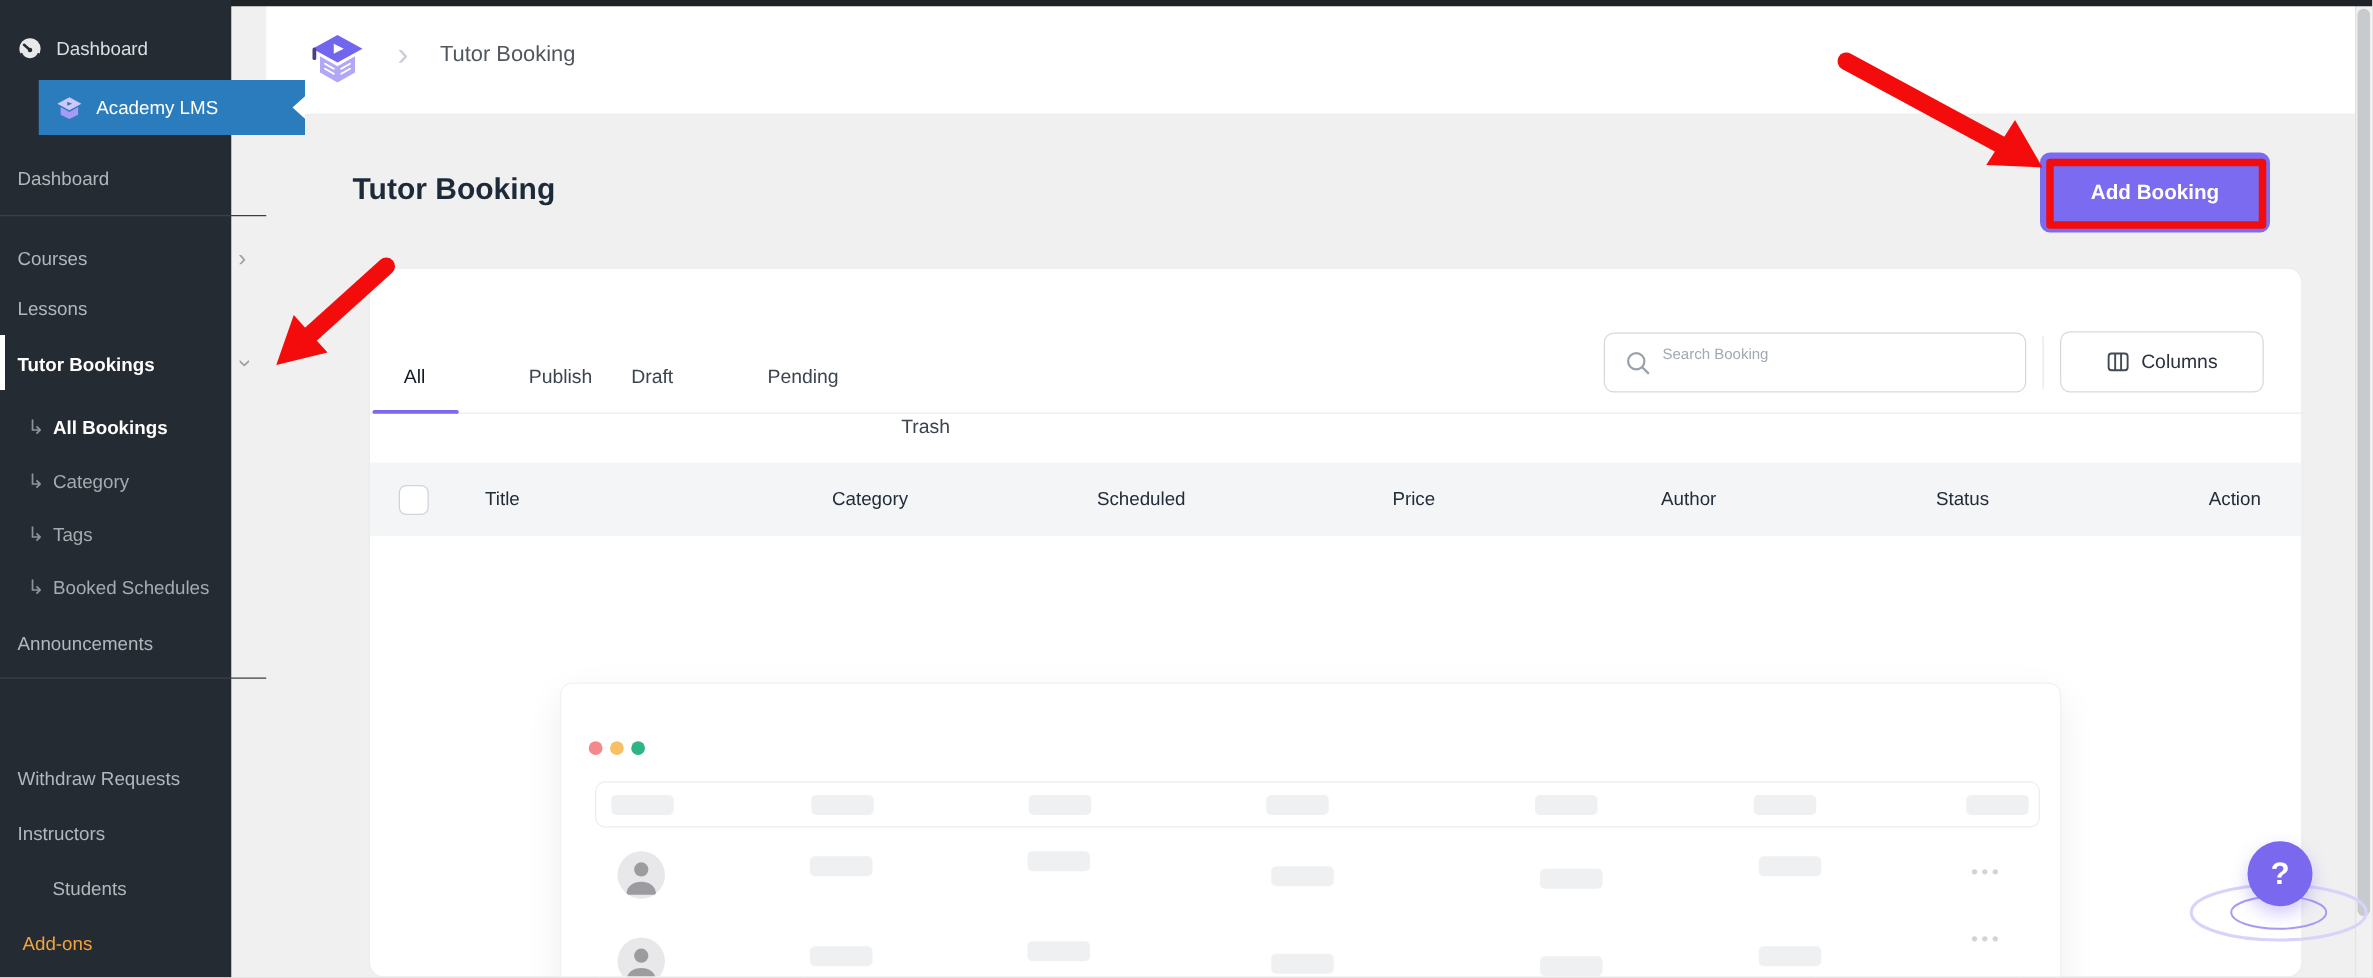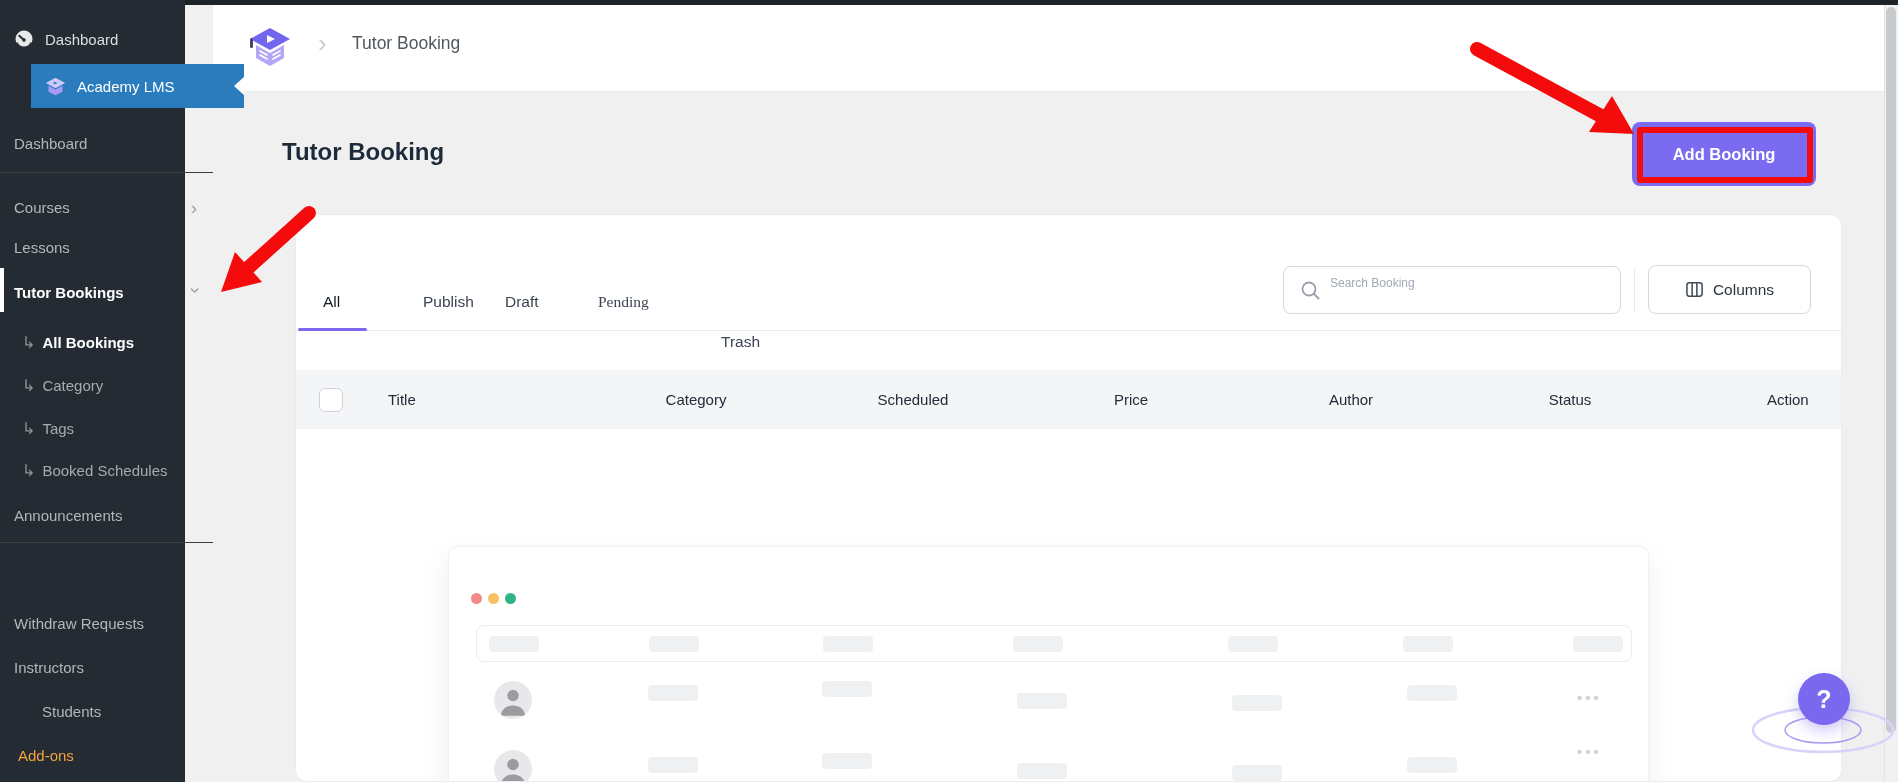--- a/index.html
+++ b/index.html
@@ -165,21 +165,21 @@
 
   <div class="abs h1">Tutor Booking</div>
   <button class="abs addbtn">Add Booking</button>
   <div class="abs redframe"></div>
 
   <div class="abs card">
 
     <span class="tab tab-active" style="left:27px;">All</span>
     <span class="tab" style="left:95px;margin-left:32px;">Publish</span>
     <span class="tab" style="left:209px;">Draft</span>
-    <span class="tab" style="left:302px;font-family:Liberation Serif, serif;">Pending</span>
+    <span class="tab" style="left:318px;">Pending</span>
     <span class="tab" style="left:425px;margin-top:40px;">Trash</span>
     <div class="tabline"></div>
     <div class="tabunder"></div>
 
     <div class="search">
       <span style="position:absolute;left:16px;top:13px;">
         <svg width="21" height="21" viewBox="0 0 21 21" fill="none">
             <circle cx="9" cy="9" r="6.5" stroke="#9aa1ab" stroke-width="1.8"></circle>
             <path d="M14 14 L18.5 18.5" stroke="#9aa1ab" stroke-width="1.8" stroke-linecap="round"></path>
           </svg>

